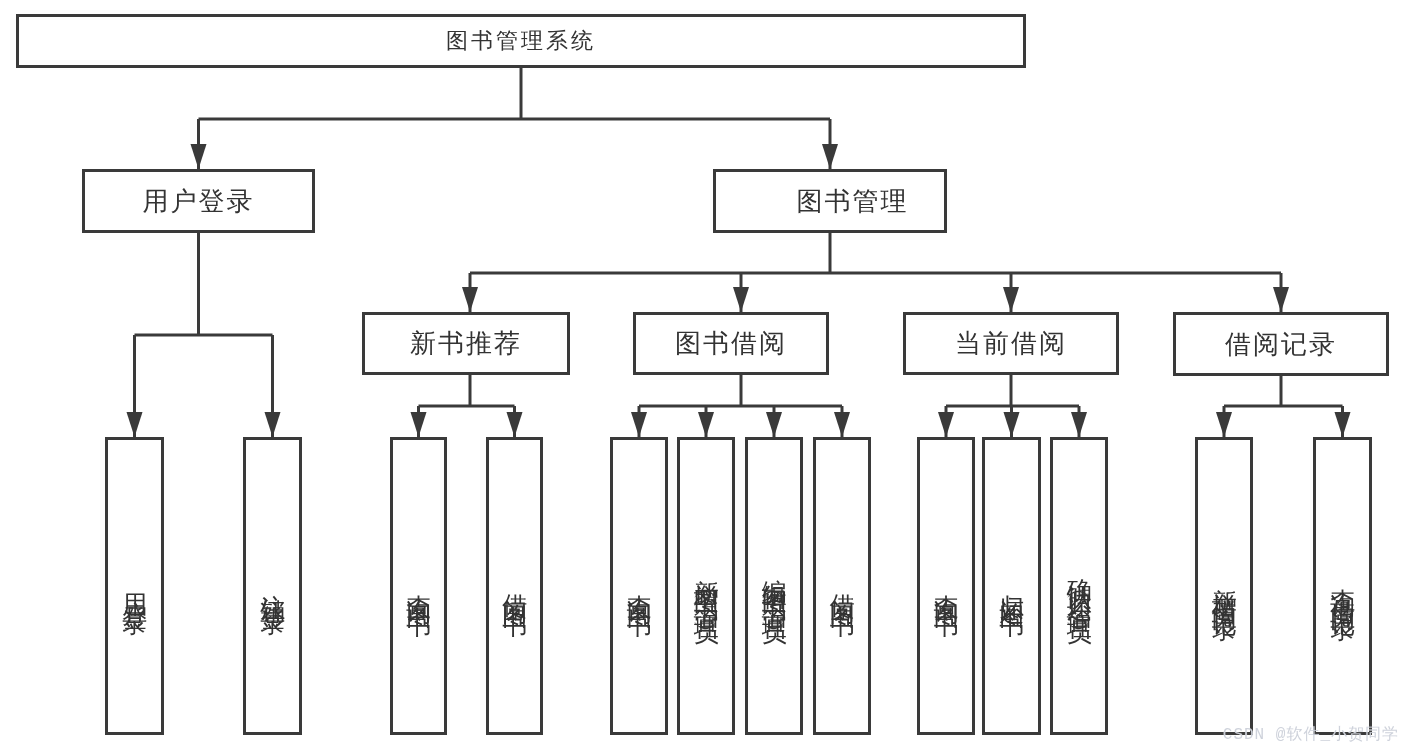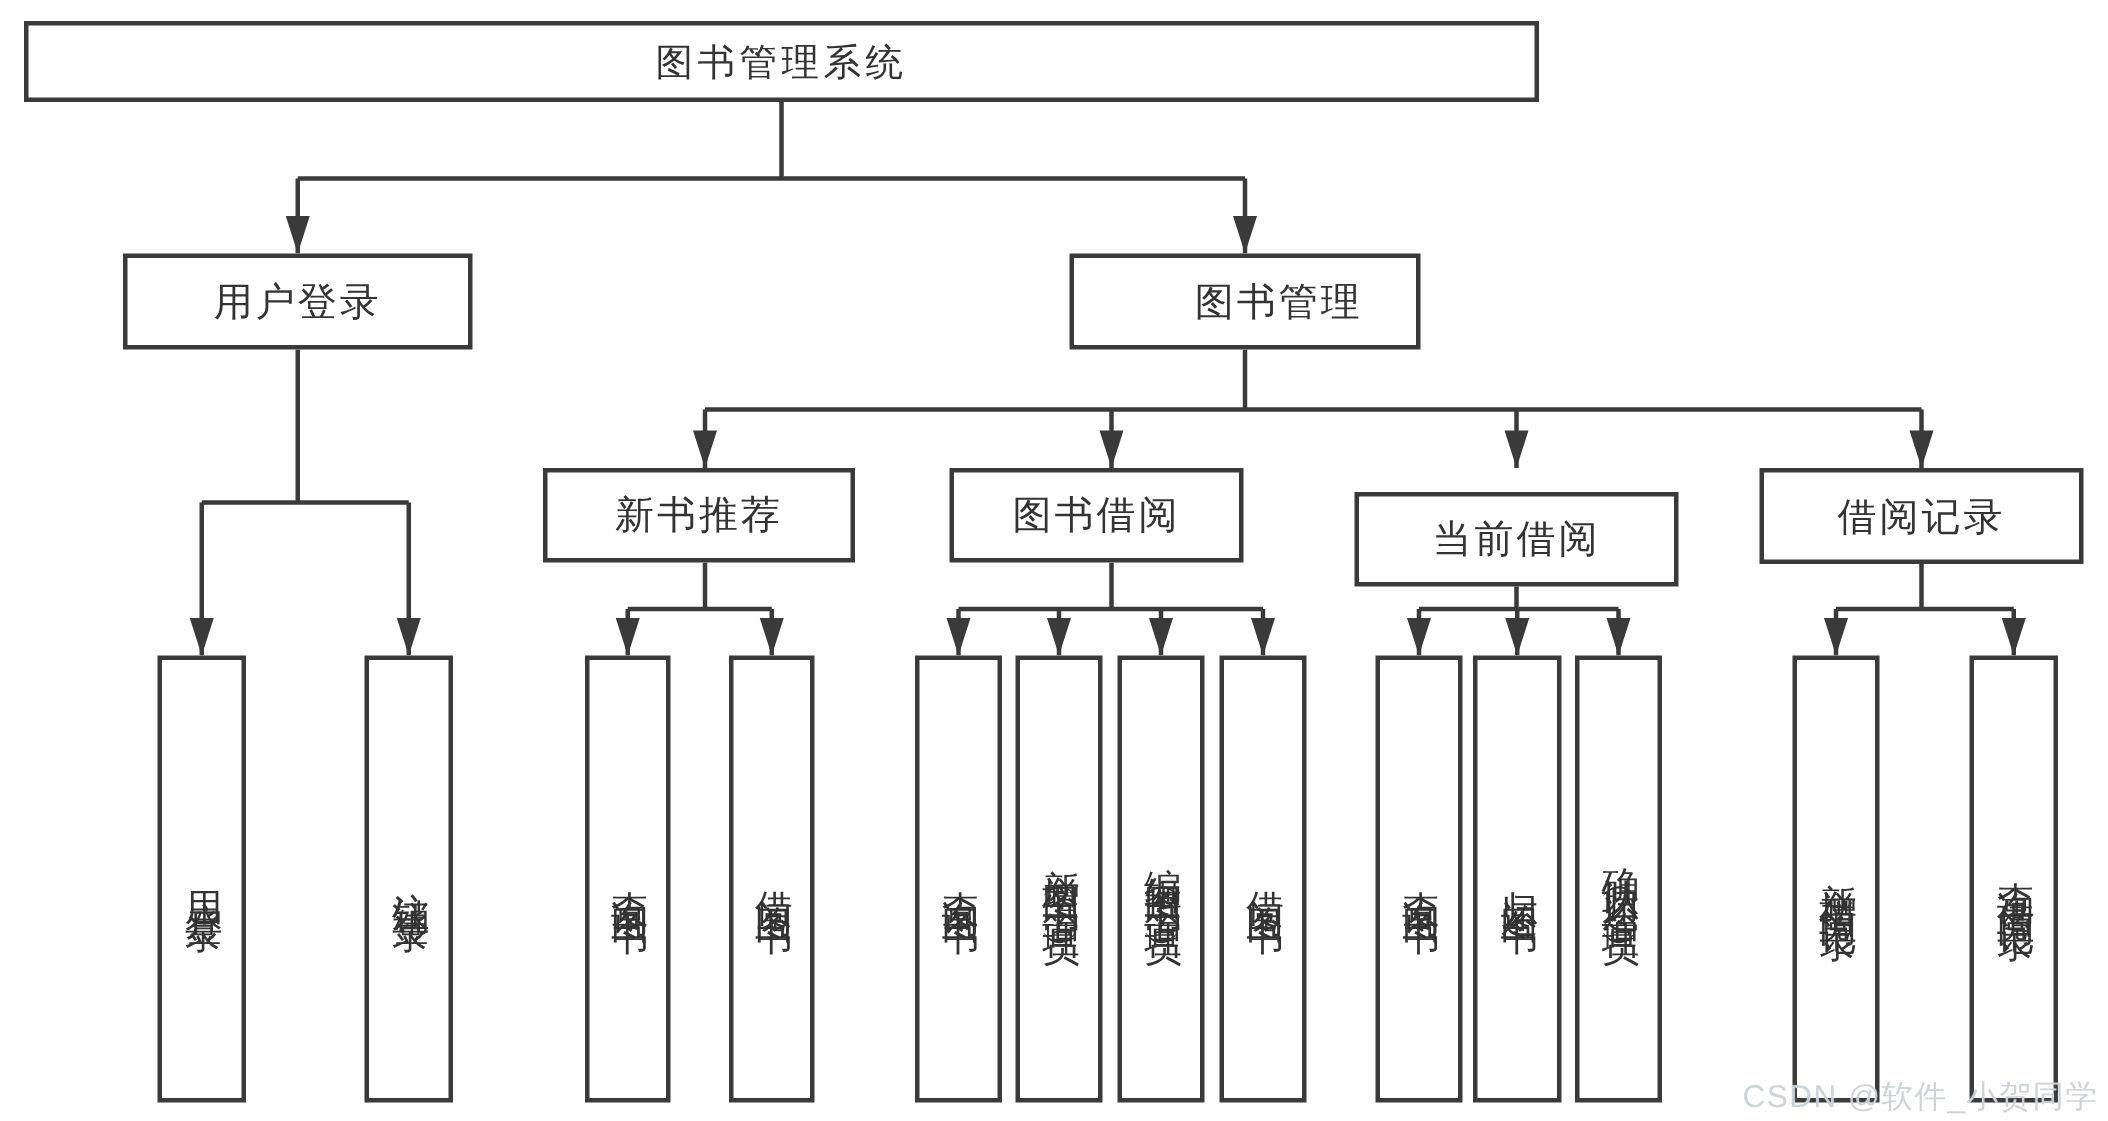--- a/index.html
+++ b/index.html
@@ -16,38 +16,39 @@
     position:absolute;
     background:#ffffff;
     border:3px solid #3a3a3a;
     color:#333333;
     display:flex;
     align-items:center;
     justify-content:center;
     text-align:center;
     z-index:2;
   }
-  .box.title { font-size:25px; letter-spacing:3px;text-align:right; }
+  .box.title { font-size:22px; letter-spacing:3px;text-align:right; }
   .box.h     { font-size:26px; letter-spacing:2px; }
   .box.v {
     writing-mode:vertical-rl;
     text-orientation:upright;
     font-size:25px;
     letter-spacing:6px;
     line-height:1.1;
   }
   .watermark {
     position:absolute;
     right:6px; bottom:2px;
-    font-size:21px;
+    font-size:16px;
     letter-spacing:1px;
     color:rgba(203,208,217,0.95);
     text-shadow:0 0 1px rgba(255,255,255,0.6);
     white-space:nowrap;
     z-index:5;
+    font-family:Liberation Mono, monospace;
   }
 </style>
 </head>
 <body>
 
 <div class="stage">
 
   <svg class="connectors" width="1405" height="747" viewBox="0 0 1405 747">
     <defs>
       <marker id="arw" markerUnits="userSpaceOnUse" markerWidth="28" markerHeight="20" viewBox="0 0 28 20" refX="26" refY="10" orient="auto">
@@ -98,21 +99,21 @@
     </g>
   </svg>
 
   <div class="box title" style="left:16px; top:14px; width:1010px; height:54px;">图书管理系统</div>
 
   <div class="box h" style="left:82px; top:169px; width:233px; height:64px;">用户登录</div>
   <div class="box h" style="left:713px; top:169px; width:234px; height:64px;padding-left:45px;">图书管理</div>
 
   <div class="box h" style="left:362px; top:312px; width:208px; height:63px;">新书推荐</div>
   <div class="box h" style="left:633px; top:312px; width:196px; height:63px;">图书借阅</div>
-  <div class="box h" style="left:903px; top:328px; width:216px; height:63px;">当前借阅</div>
+  <div class="box h" style="left:903px; top:312px; width:216px; height:63px;">当前借阅</div>
   <div class="box h" style="left:1173px; top:312px; width:216px; height:64px;">借阅记录</div>
 
   <div class="box v" style="left:105px; top:437px; width:59px; height:298px;">用户登录</div>
   <div class="box v" style="left:243px; top:437px; width:59px; height:298px;">注销登录</div>
 
   <div class="box v" style="left:390px; top:437px; width:57px; height:298px;">查询图书</div>
   <div class="box v" style="left:486px; top:437px; width:57px; height:298px;">借阅图书</div>
 
   <div class="box v" style="left:610px; top:437px; width:58px; height:298px;">查询图书</div>
   <div class="box v" style="left:677px; top:437px; width:58px; height:298px;">新增图书（管理员）</div>

